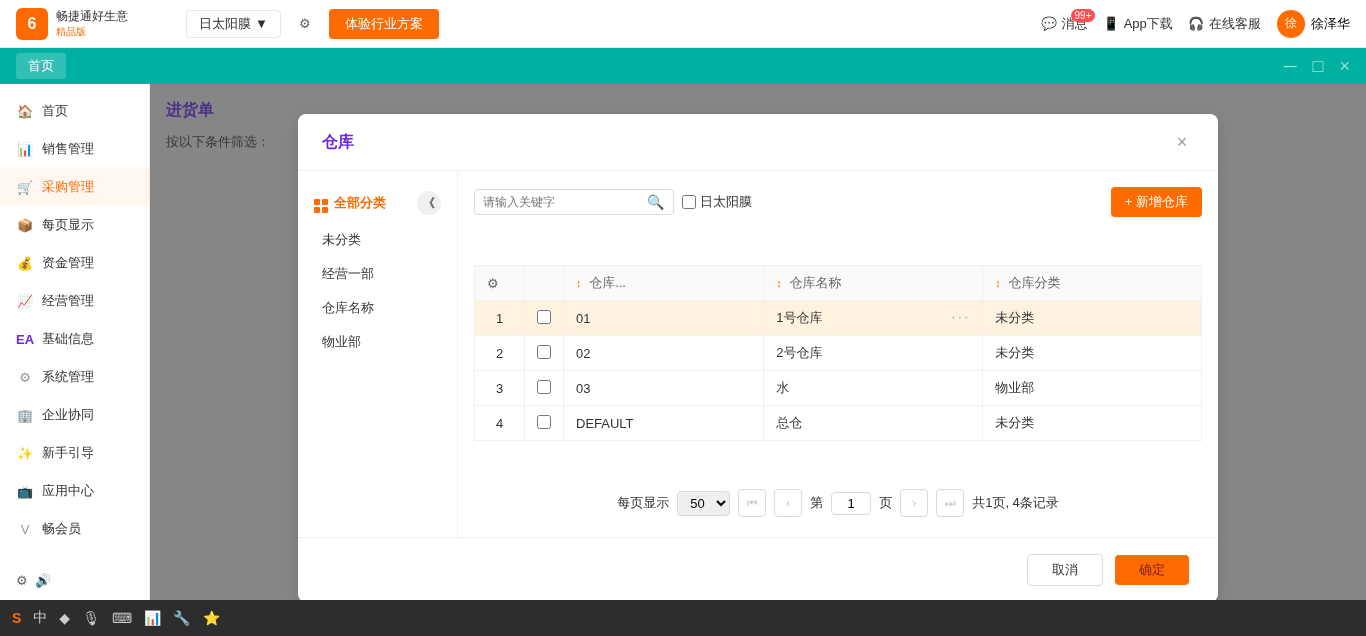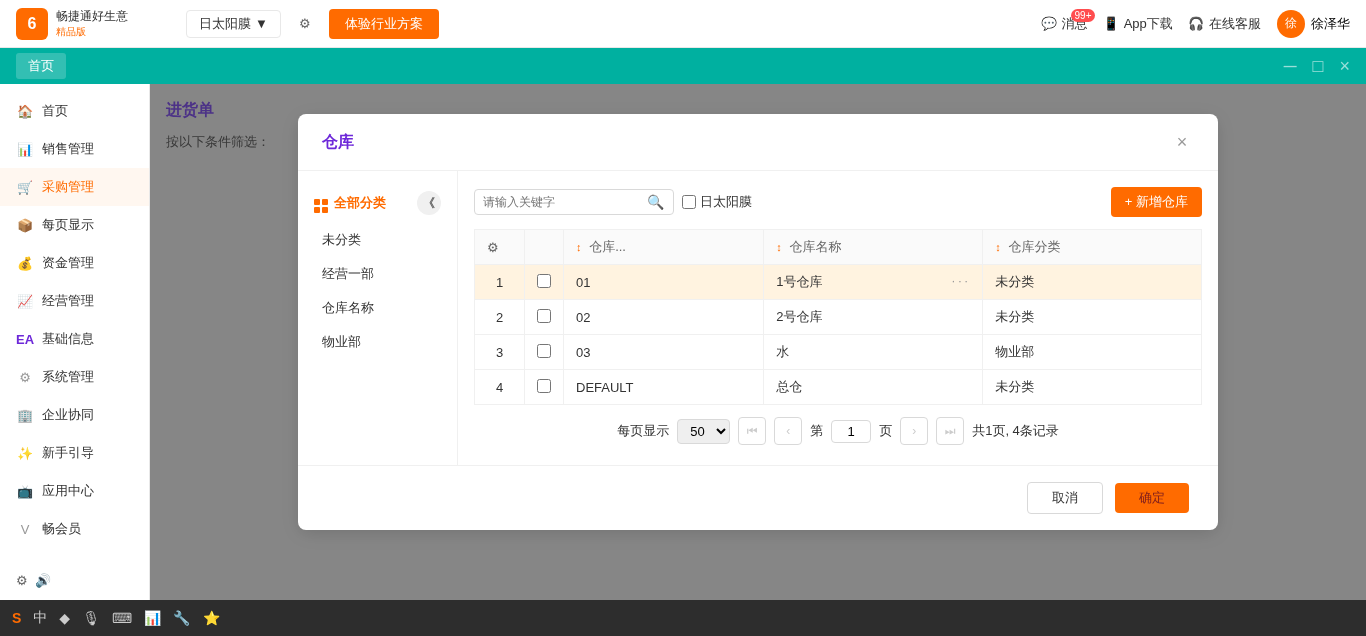--- a/index.html
+++ b/index.html
@@ -236,20 +236,21 @@
       color: #666;
       font-size: 12px;
     }
 
     
     .modal-content {
       flex: 1;
       padding: 16px;
       display: flex;
       flex-direction: column;
+      gap: 36px;
     }
     .modal-toolbar {
       display: flex;
       align-items: center;
       gap: 8px;
       margin-bottom: 12px;
     }
     .search-box {
       display: flex;
       align-items: center;

